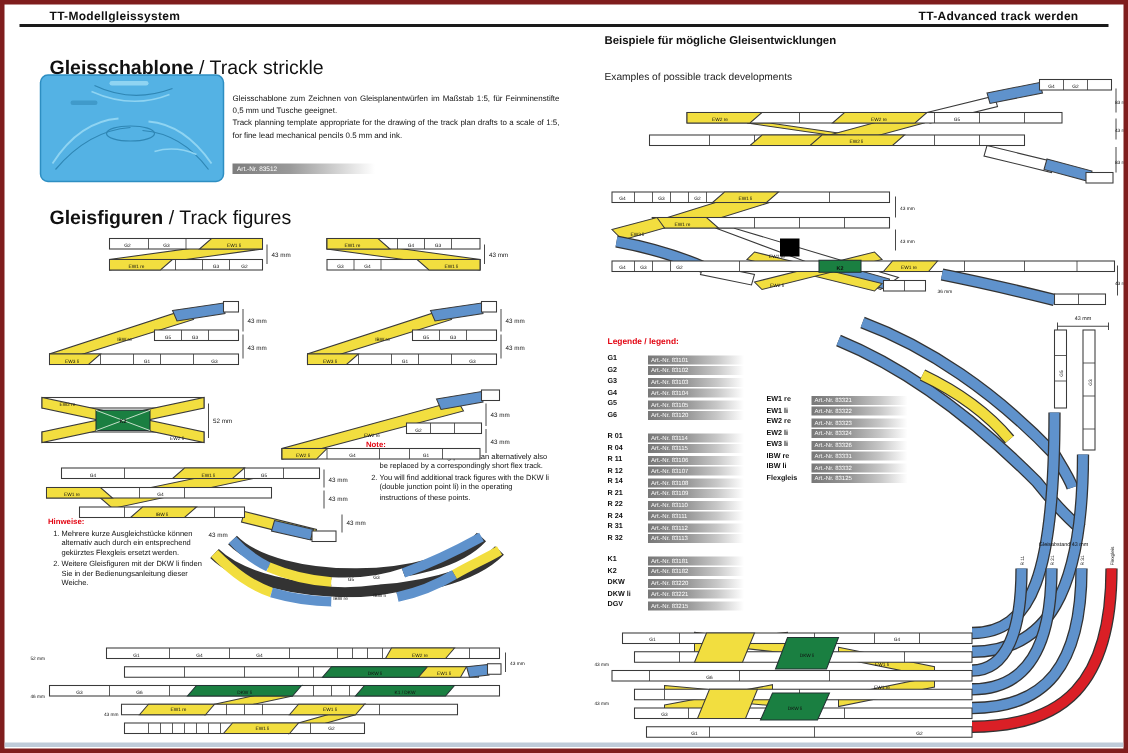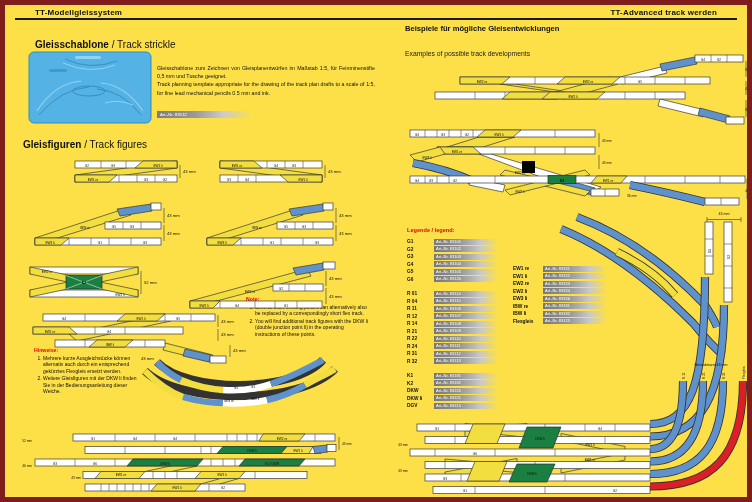--- a/index.html
+++ b/index.html
@@ -1,22 +1,22 @@
 <!DOCTYPE html>
 <html><head>
 <meta charset="utf-8">
 <style>
   html,body{margin:0;padding:0;background:#e8e8e8;}
-  .page{position:relative;width:752px;height:502px;background:#fde047;overflow:hidden;
-        font-family:"Liberation Sans",sans-serif;color:#111;border:5px solid #7f1d1d;box-sizing:border-box;}
+  .page{position:relative;width:752px;height:502px;background:#ffffff;overflow:hidden;
+        font-family:"Liberation Sans",sans-serif;color:#111;border:3px solid #7f1d1d;box-sizing:border-box;}
   .abs{position:absolute;}
   .hdr{font-size:8px;font-weight:bold;letter-spacing:.2px;}
   .rule{position:absolute;left:10px;right:10px;top:13px;height:1.5px;background:#1a1a1a;}
   .footband{position:absolute;left:0px;right:0px;top:492px;height:3px;background:#bfcbd9;}
-  .h1{font-size:10px;font-weight:bold;}
+  .h1{font-size:13px;font-weight:bold;}
   .h1 .lt{font-weight:bold;}
   .h1 .en{font-weight:normal;}
   .bigtitle{font-size:7.6px;font-weight:bold;}
   .subtitle{font-size:6.8px;color:#222;}
   .para{font-size:5.3px;line-height:1.55;text-align:justify;color:#111;}
   .badge{background:linear-gradient(90deg,#7d7d7d 0%,#999 40%,#ccc 70%,rgba(240,240,240,0));
          color:#fff;font-size:4.3px;line-height:7px;height:7px;padding-left:3px;}
   .rednote{font-size:5px;line-height:1.3;}
   .rednote .rt{color:#e30613;font-weight:bold;font-size:5.2px;}
   .rednote ol{margin:1px 0 0 0;padding-left:9px;}
@@ -56,21 +56,21 @@
   <div class="abs h1" style="left:30px;top:34px;">
     <span class="lt">Gleisschablone</span><span class="en"> / </span><span class="en">Track strickle</span>
   </div>
 
   <div class="abs para" style="left:152px;top:59px;width:218px;">
     <span>Gleisschablone zum Zeichnen von Gleisplanentwürfen im Maßstab 1:5, für Feinminenstifte 0,5 mm und Tusche geeignet.</span><br>
     <span>Track planning template appropriate for the drawing of the track plan drafts to a scale of 1:5, for fine lead mechanical pencils 0.5 mm and ink.</span>
   </div>
   <div class="abs badge" style="left:152px;top:106px;width:92px;">Art.-Nr. 83512</div>
 
-  <div class="abs h1" style="left:18px;top:134px;">
+  <div class="abs h1" style="left:30px;top:134px;">
     <span class="lt">Gleisfiguren</span><span class="en"> / </span><span class="en">Track figures</span>
   </div>
 
   <div class="abs rednote" style="left:29px;top:342px;width:104px;">
     <div class="rt">Hinweise:</div>
     <ol>
       <li>Mehrere kurze Ausgleichstücke können alternativ auch durch ein entsprechend gekürztes Flexgleis ersetzt werden.</li>
       <li>Weitere Gleisfiguren mit der DKW li finden Sie in der Bedienungsanleitung dieser Weiche.</li>
     </ol>
   </div>

